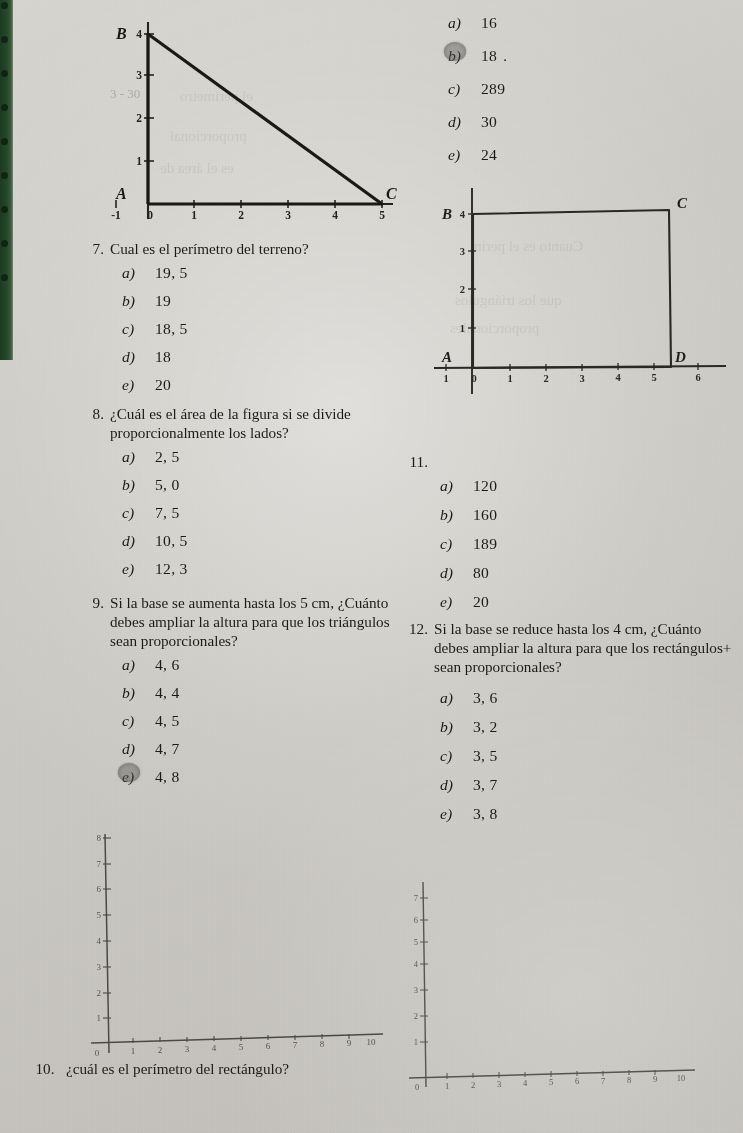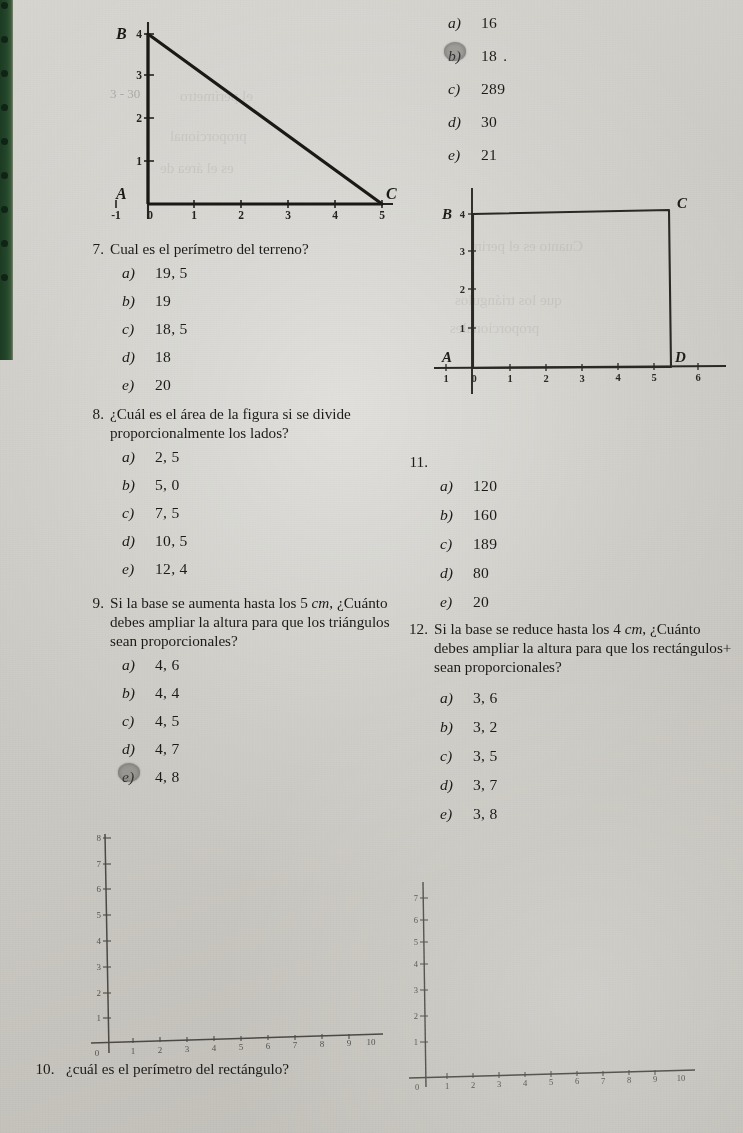--- a/index.html
+++ b/index.html
@@ -75,21 +75,21 @@
     width: 26px;
     text-align: right;
     padding-right: 6px;
     font-size: 15.2px;
   }
   .qtext {
     flex: 1 1 auto;
     font-size: 15.2px;
     line-height: 1.24;
   }
-  .qtext .ital { font-style: italic; }
+  .qtext .ital { }
   .opts {
     margin-top: 5px;
     padding-left: 44px;
   }
   .opt {
     display: flex;
     align-items: baseline;
     height: 28px;
     font-size: 15.6px;
   }
@@ -269,21 +269,21 @@
         <div class="opt">
           <span class="opt-letter">c)</span>
           <span class="opt-val">7, 5</span>
         </div>
         <div class="opt">
           <span class="opt-letter">d)</span>
           <span class="opt-val">10, 5</span>
         </div>
         <div class="opt">
           <span class="opt-letter">e)</span>
-          <span class="opt-val">12, 4</span>
+          <span class="opt-val">12, 3</span>
         </div>
       </div>
     </div>
 
     <div class="qblock" style="left:60px; top:594px; width:330px;">
       <div class="qline">
         <div class="qnum">9.</div>
         <div class="qtext"><span>Si la base se aumenta hasta los 5 </span><span class="ital">cm</span><span>, ¿Cuánto debes ampliar la altura para que los triángulos sean proporcionales?</span></div>
       </div>
       <div class="opts">
@@ -385,21 +385,21 @@
         <div class="opt" style="height:33px;">
           <span class="opt-letter">c)</span>
           <span class="opt-val">289</span>
         </div>
         <div class="opt" style="height:33px;">
           <span class="opt-letter">d)</span>
           <span class="opt-val">30</span>
         </div>
         <div class="opt" style="height:33px;">
           <span class="opt-letter">e)</span>
-          <span class="opt-val">21</span>
+          <span class="opt-val">24</span>
         </div>
       </div>
     </div>
 
     <div class="figure" style="left:8px; top:186px;">
       <svg width="335" height="212" viewBox="0 0 335 212">
         <line x1="28" y1="182" x2="320" y2="180" stroke="#2b2925" stroke-width="2.0"></line>
         <line x1="66" y1="2" x2="66" y2="208" stroke="#2b2925" stroke-width="1.9"></line>
 
         <g stroke="#2b2925" stroke-width="1.3">

